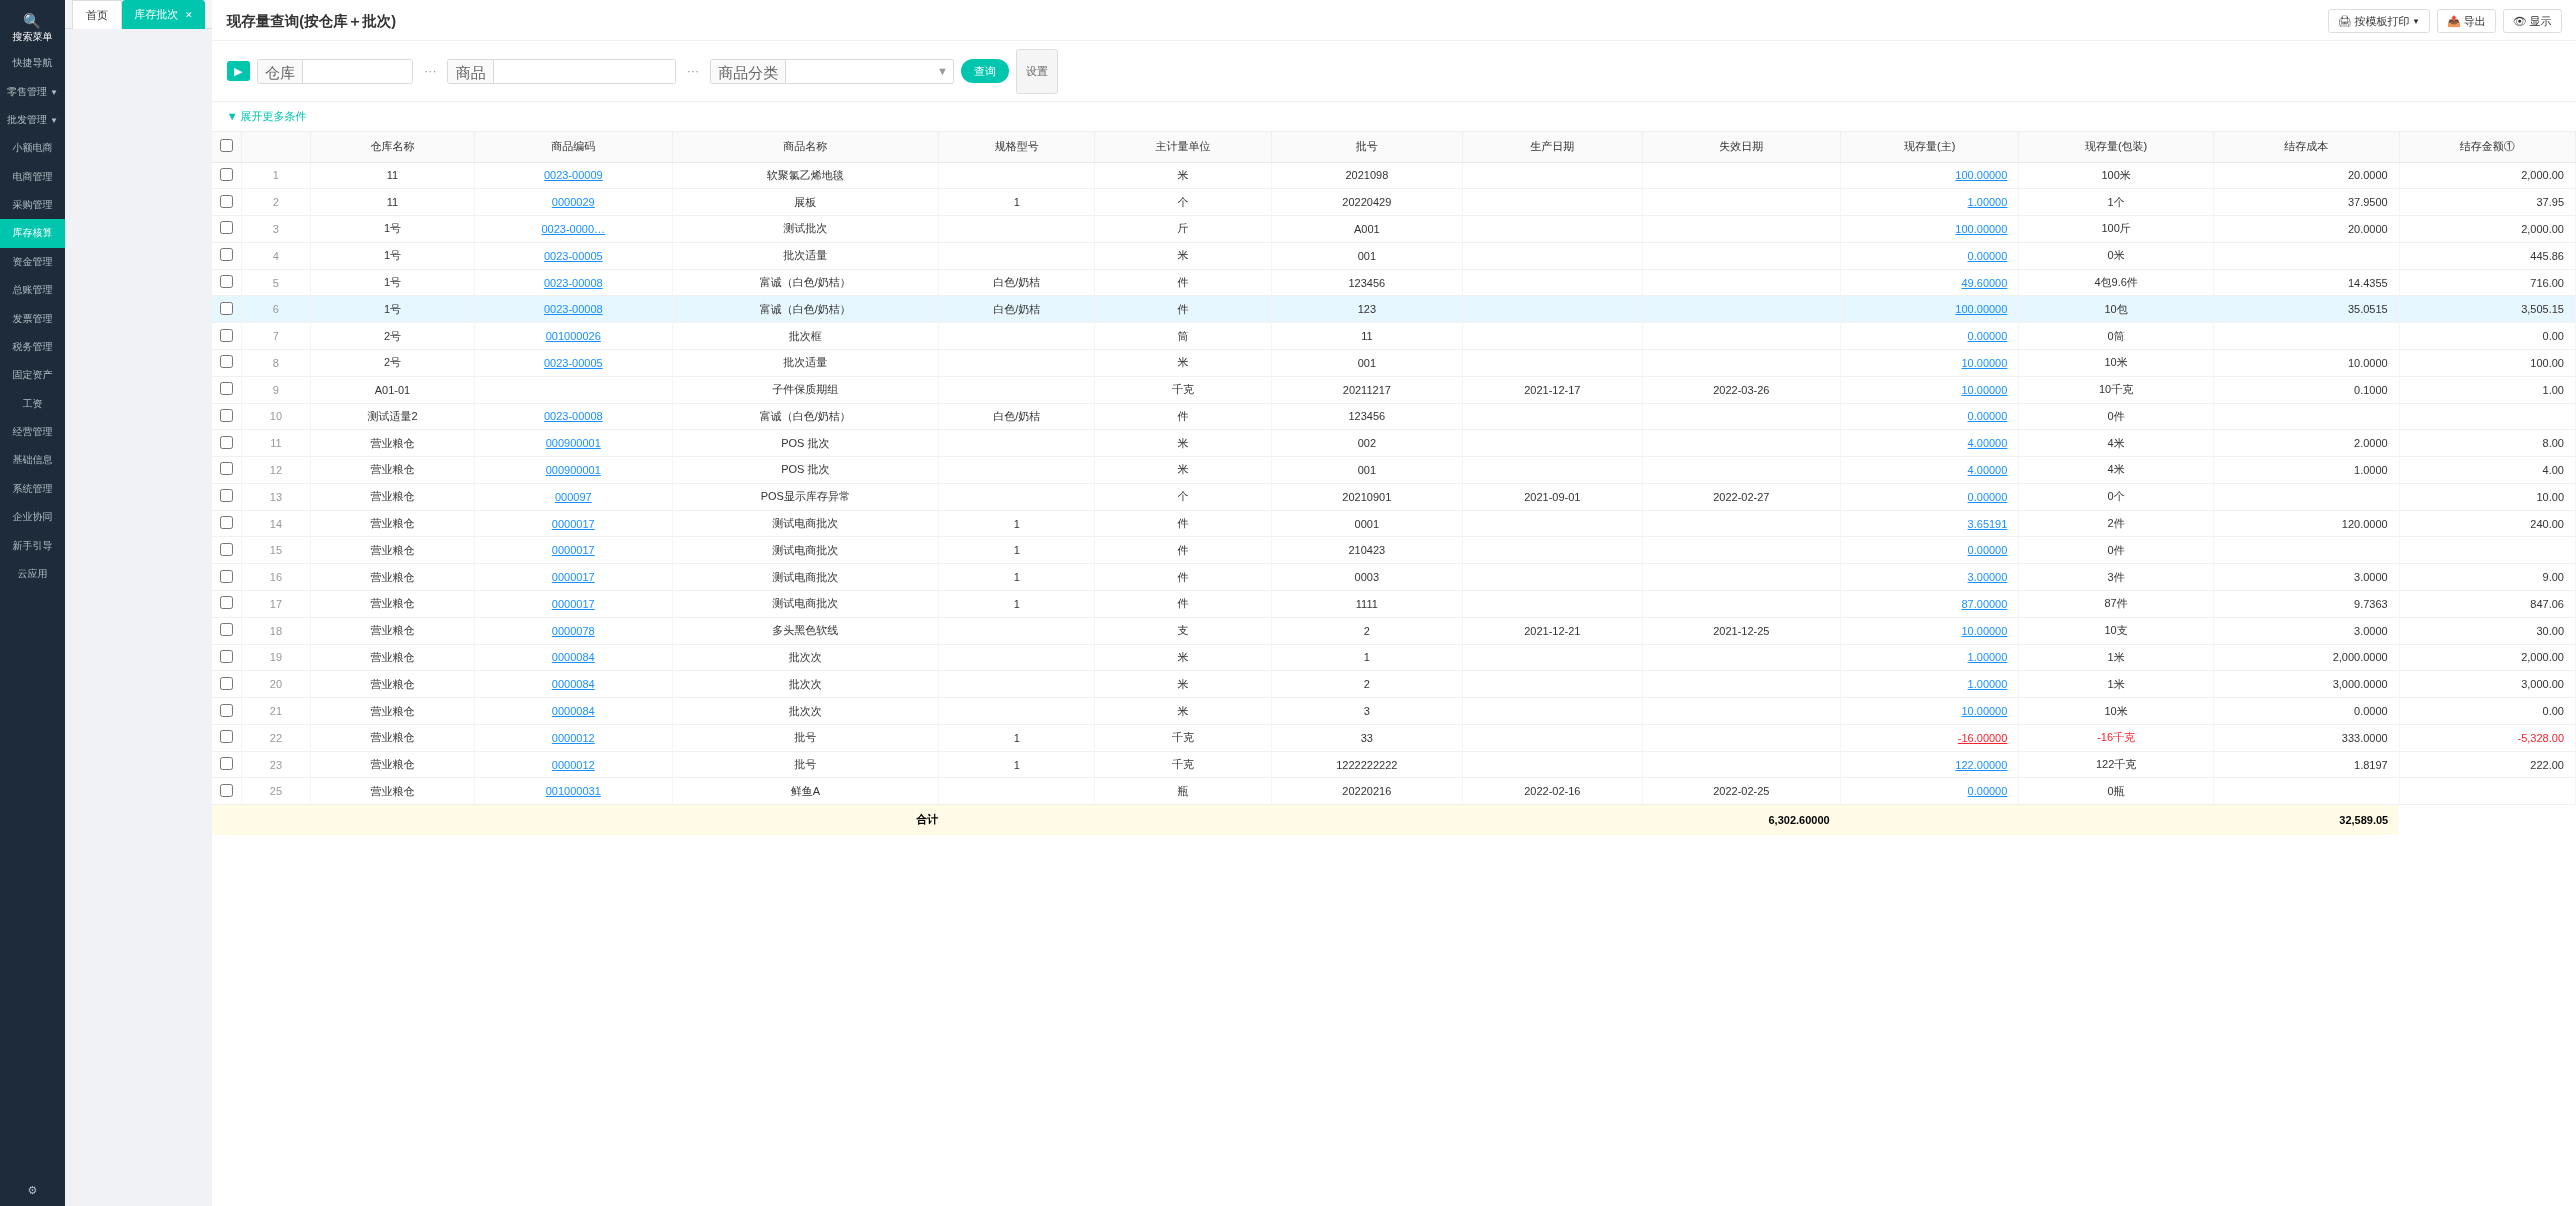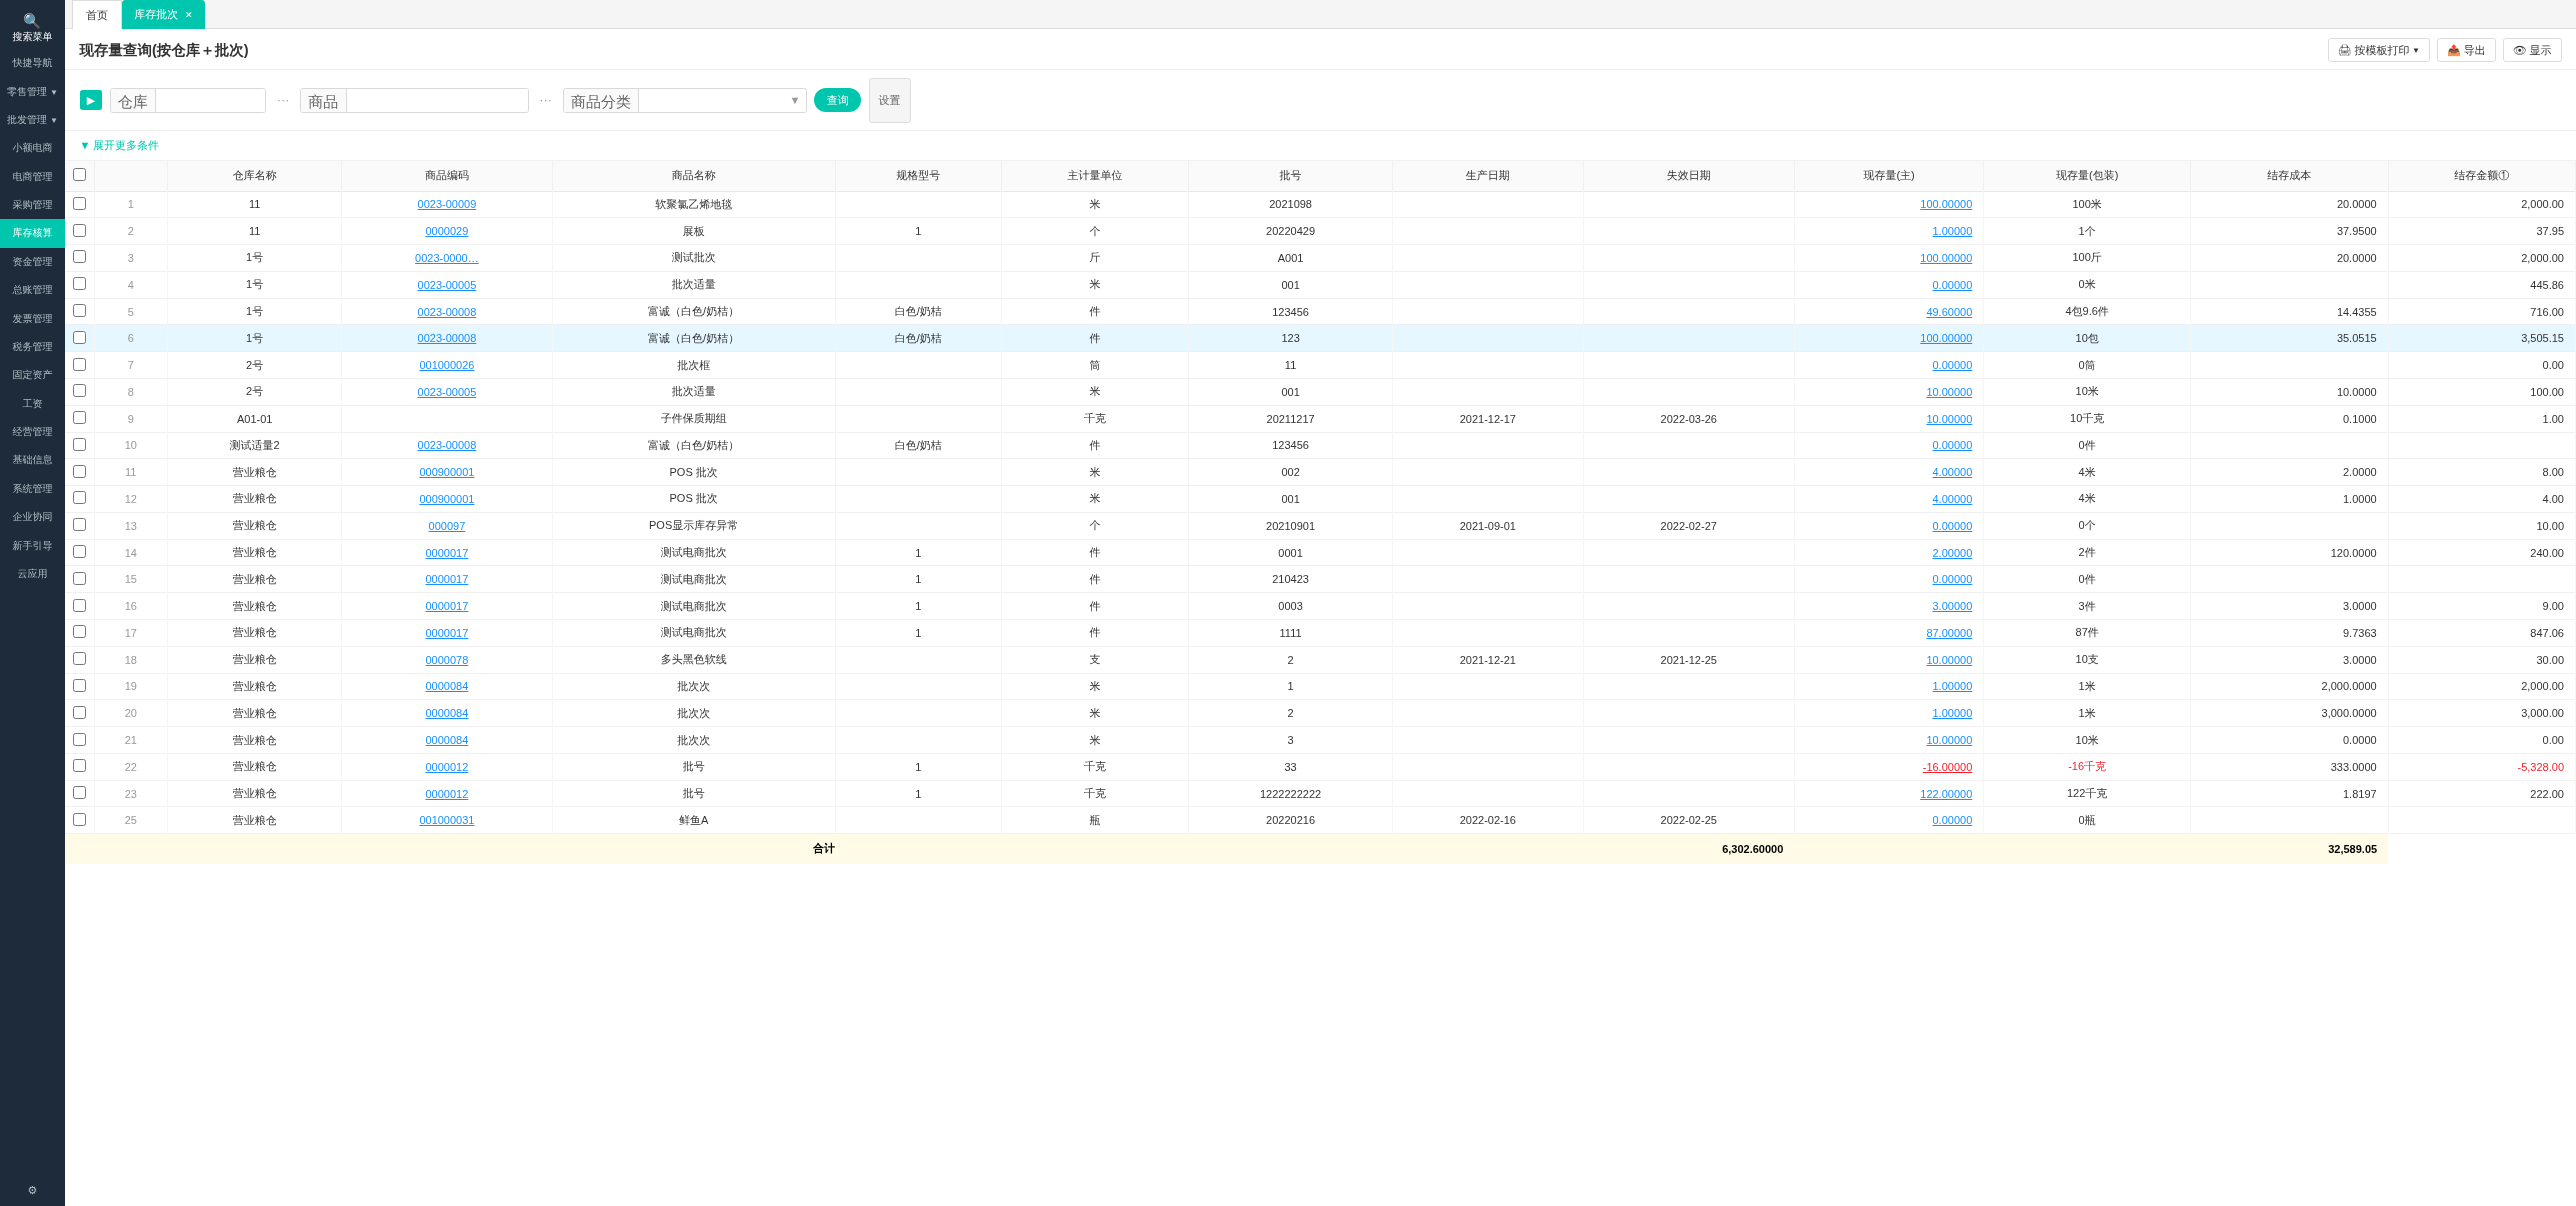--- a/index.html
+++ b/index.html
@@ -38,21 +38,21 @@
       margin-top: auto;
       color: #b0bec5;
       padding: 9px;
       cursor: pointer;
     }
 
     
     .main-area {
       flex: 1;
       display: flex;
-      flex-direction: column;
+      flex-direction: row;
       overflow: hidden;
     }
 
     
     .tab-bar {
       background: #f5f5f5;
       border-bottom: 0.9px solid #ddd;
       display: flex;
       align-items: center;
       height: 29px;
@@ -657,21 +657,21 @@
       </td>
       <td class="row-index">14</td>
       <td>营业粮仓</td>
       <td class="td-link">0000017</td>
       <td>测试电商批次</td>
       <td>1</td>
       <td>件</td>
       <td>0001</td>
       <td></td>
       <td></td>
-      <td class="td-link td-number ">2.00000</td>
+      <td class="td-link td-number ">3.65191</td>
       <td class="">2件</td>
       <td class="td-number">120.0000</td>
       <td class="td-number ">240.00</td>
     </tr>
             <tr>
       <td class="check-col">
         <input type="checkbox" style="">
       </td>
       <td class="row-index">15</td>
       <td>营业粮仓</td>

